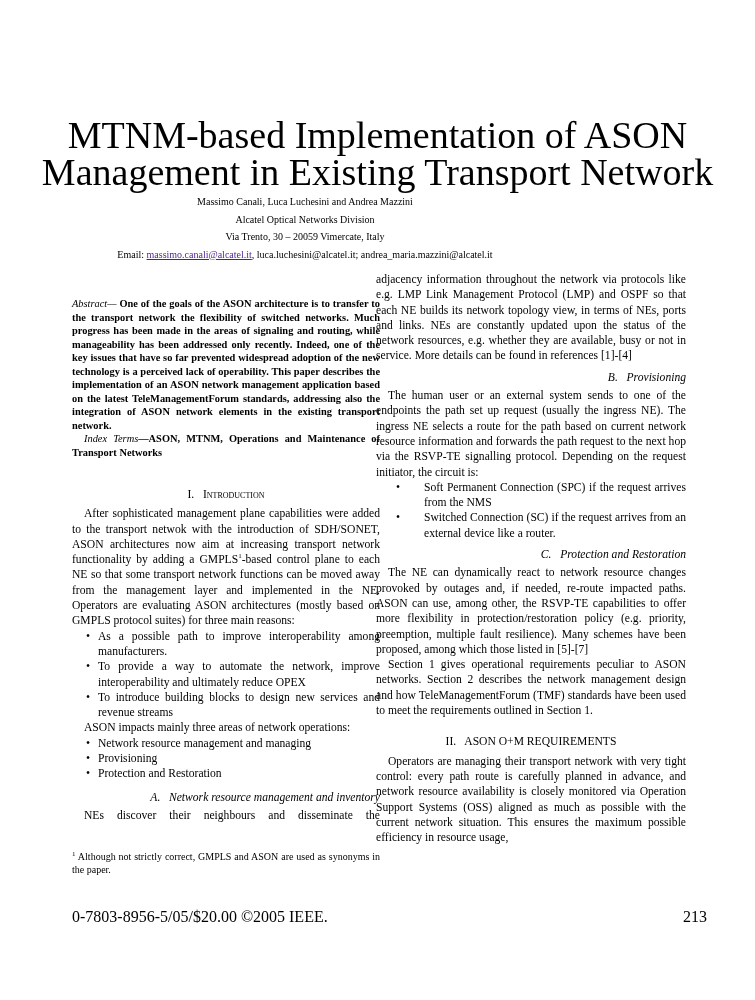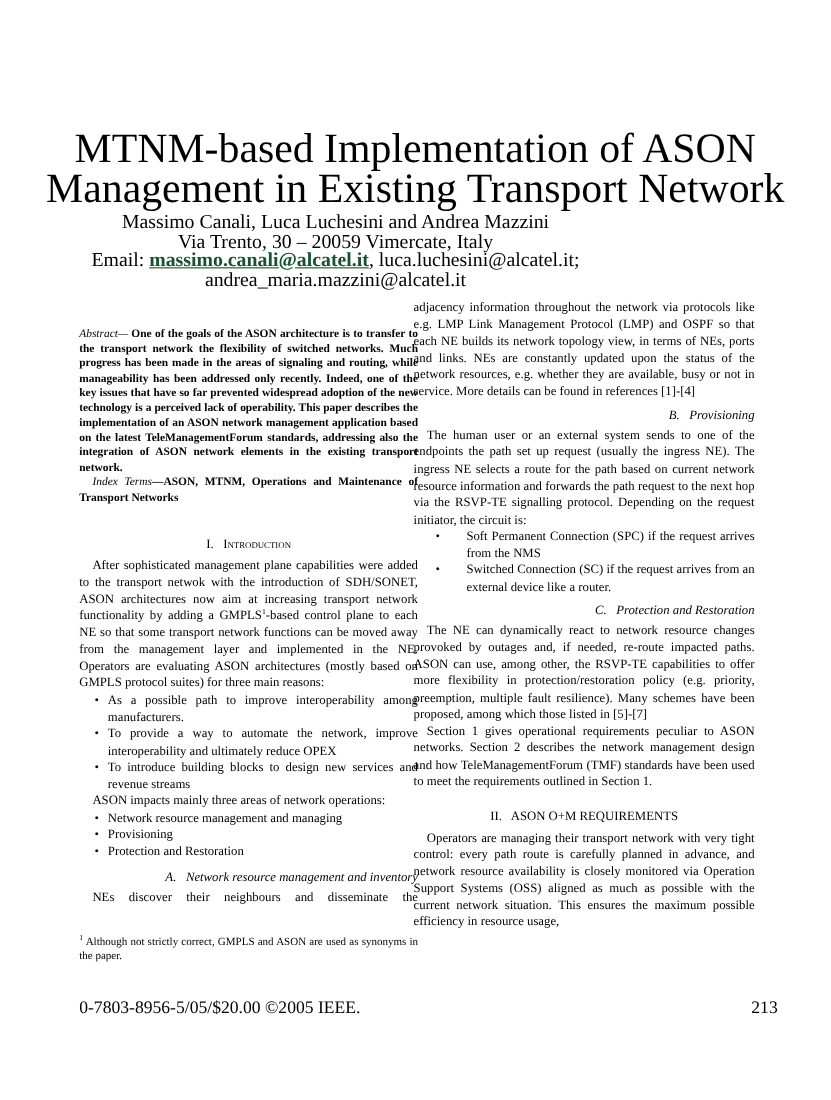--- a/index.html
+++ b/index.html
@@ -1,22 +1,22 @@
 <!DOCTYPE html>
 <html><head>
 <meta charset="utf-8">
 <style>
   html, body { margin: 0; padding: 0; background: #ffffff; }
   body { width: 755px; height: 1000px; position: relative; overflow: hidden;
          font-family: "Liberation Serif", "DejaVu Serif", serif; color: #000; }
   .title { position: absolute; left: 0; width: 755px; top: 117px; text-align: center;
            font-size: 38px; line-height: 37px; }
   .authors { position: absolute; left: 0; width: 610px; top: 193px; text-align: center;
-             font-size: 18px; line-height: 17.5px; }
-  .authors a { color: #14532d; text-decoration: underline; font-weight: bold; }
+             font-size: 10px; line-height: 17.5px; }
+  .authors a { color: #4c1d95; text-decoration: underline; }
   .col { position: absolute; font-size: 11.6px; line-height: 15.3px; text-align: justify; }
   .left { left: 72px; width: 308px; }
   .right { left: 376px; width: 310px; }
   p { margin: 0; }
   .indent { text-indent: 12px; }
   .abstract { font-weight: bold; font-size: 10.4px; line-height: 13.5px; }
   .abstract .itb { font-style: italic; font-weight: normal; }
   .sec { text-align: center; margin: 12px 0 4px 0; }
   .sc { font-variant: small-caps; }
   .sub { font-style: italic; margin: 6px 0 3px 4px; text-align: right; }
@@ -34,20 +34,21 @@
 </head>
 <body>
 
 <div class="title">
   <div>MTNM-based Implementation of ASON</div>
   <div>Management in Existing Transport Network</div>
 </div>
 
 <div class="authors">
   <div>Massimo Canali, Luca Luchesini and Andrea Mazzini</div>
+  <div>Alcatel Optical Networks Division</div>
   <div>Via Trento, 30 – 20059 Vimercate, Italy</div>
   <div><span>Email: </span><a>massimo.canali@alcatel.it</a><span>, luca.luchesini@alcatel.it; andrea_maria.mazzini@alcatel.it</span></div>
 </div>
 
 <div class="col left" style="top:297px;">
   <p class="abstract indent" style="text-indent:0;"><span class="itb">Abstract—</span><span> One of the goals of the ASON architecture is to transfer to the transport network the flexibility of switched networks. Much progress has been made in the areas of signaling and routing, while manageability has been addressed only recently. Indeed, one of the key issues that have so far prevented widespread adoption of the new technology is a perceived lack of operability. This paper describes the implementation of an ASON network management application based on the latest TeleManagementForum standards, addressing also the integration of ASON network elements in the existing transport network.</span></p>
   <p class="abstract indent"><span class="itb">Index Terms</span><span>—ASON, MTNM, Operations and Maintenance of Transport Networks</span></p>
 
   <div class="sec" style="margin-top:28px;"><span>I.</span>&nbsp;&nbsp;&nbsp;<span class="sc">Introduction</span></div>
   <p class="indent"><span>After sophisticated management plane capabilities were added to the transport netwok with the introduction of SDH/SONET, ASON architectures now aim at increasing transport network functionality by adding a GMPLS</span><sup>1</sup><span>-based control plane to each NE so that some transport network functions can be moved away from the management layer and implemented in the NE. Operators are evaluating ASON architectures (mostly based on GMPLS protocol suites) for three main reasons:</span></p>

